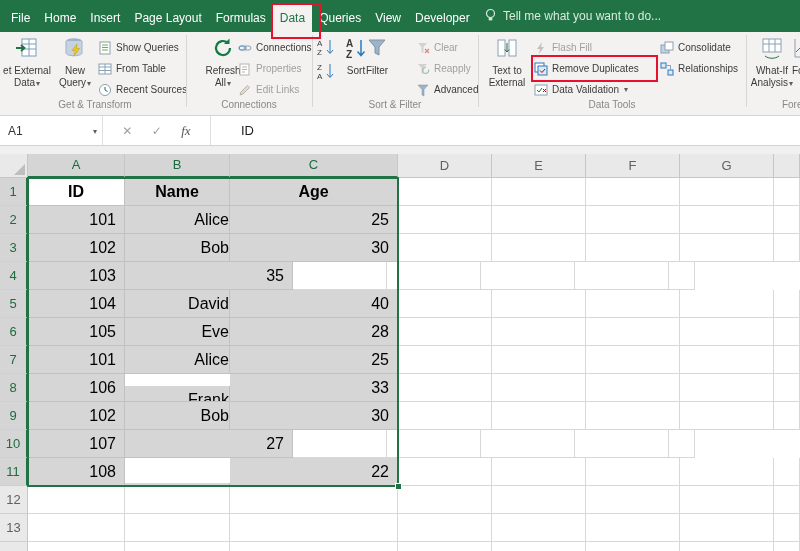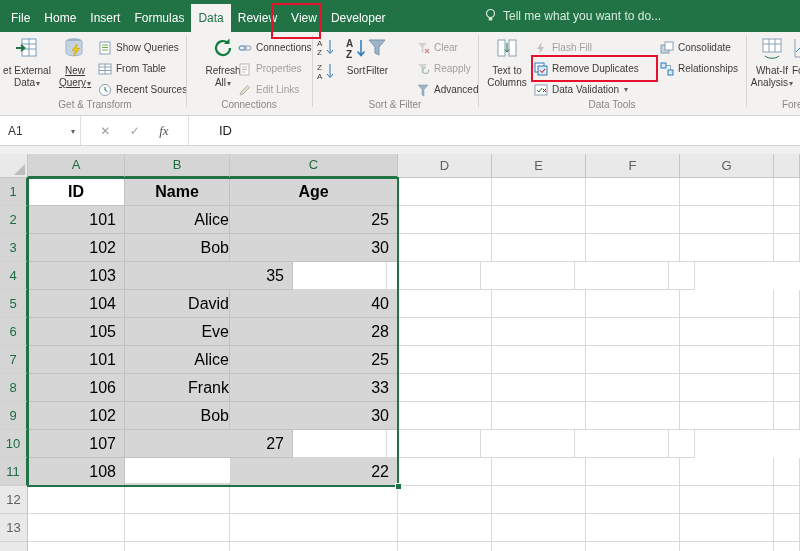--- a/index.html
+++ b/index.html
@@ -24,21 +24,21 @@
   .bigbtn{position:absolute;top:2px;text-align:center;font-size:10px;line-height:12px;color:#3b3a39;cursor:default;}
   .bigbtn .ic{display:block;margin:2px auto 2px;}
   .smallbtn{position:absolute;height:19px;display:flex;align-items:center;gap:4px;font-size:10px;color:#3b3a39;white-space:nowrap;cursor:default;}
   .smallbtn.dis{color:#a19f9d;}
   .smallbtn .ic{display:flex;width:14px;height:14px;}
   .glabel{position:absolute;top:67px;font-size:10px;color:#8a8886;text-align:center;overflow:hidden;}
   .dd{font-size:8px;color:#605e5c;margin-left:1px;}
 
   
   .fbar{position:absolute;left:0;top:116px;width:800px;height:30px;background:#fff;border-bottom:1px solid #d5d2cf;display:flex;align-items:stretch;}
-  .namebox{width:81px;border-right:1px solid #e1dfdd;display:flex;align-items:center;padding-left:8px;font-size:12px;color:#333;position:relative;text-align:center;}
+  .namebox{width:103px;border-right:1px solid #e1dfdd;display:flex;align-items:center;padding-left:8px;font-size:12px;color:#333;position:relative;text-align:center;}
   .namebox .dd{position:absolute;right:5px;top:11px;}
   .fbtns{width:108px;display:flex;align-items:center;justify-content:space-evenly;font-size:12px;color:#a19f9d;border-right:1px solid #e1dfdd;}
   .fbtns .fx{font-style:italic;font-family:"Liberation Serif",serif;color:#555;font-size:13px;}
   .finput{flex:1;display:flex;align-items:center;padding-left:30px;font-size:13px;color:#222;}
 
   
   .sheet{position:absolute;left:0;top:154px;width:800px;height:397px;background:#fff;overflow:hidden;}
   .corner{position:absolute;left:0;top:0;width:28px;height:24px;background:#e9e9e9;border-right:1px solid #c8c6c4;border-bottom:1px solid #c8c6c4;}
   .corner .tri{position:absolute;right:2px;bottom:2px;width:0;height:0;border-left:11px solid transparent;border-bottom:11px solid #c0bebc;}
   .colheads{position:absolute;left:28px;top:0;height:24px;display:flex;}
@@ -59,23 +59,24 @@
 </style>
 </head>
 <body>
 
 <div class="app">
 
   <div class="menubar">
     <div class="mtab">File</div>
     <div class="mtab">Home</div>
     <div class="mtab">Insert</div>
+    <div class="mtab">Page Layout</div>
     <div class="mtab">Formulas</div>
     <div class="mtab active">Data</div>
-    <div class="mtab">Review</div>
+    <div class="mtab">Queries</div>
     <div class="mtab">View</div>
     <div class="mtab">Developer</div>
     <div class="tellme">
       <span class="ic">
         <svg width="13" height="14" viewBox="0 0 13 14">
             <circle cx="6.5" cy="5.5" r="4" fill="none" stroke="#d8eadd" stroke-width="1.2"></circle>
             <rect x="4.7" y="9.8" width="3.6" height="2.6" fill="#d8eadd"></rect>
           </svg>
       </span>
       <span>Tell me what you want to do...</span>
@@ -90,21 +91,21 @@
         <svg width="24" height="24" viewBox="0 0 24 24">
             <rect x="7" y="3" width="14" height="17" fill="#fff" stroke="#7b9cb8"></rect>
             <path d="M7 8h14M7 13h14M14 3v17" stroke="#7b9cb8" fill="none"></path>
             <path d="M1 12h8M6 9l3.5 3L6 15" stroke="#217346" stroke-width="1.8" fill="none"></path>
           </svg>
       </span>
       <span>et External</span><br>
       <span>Data</span><span class="dd">▾</span>
     </div>
 
-    <div class="bigbtn" style="left:54px;width:42px;text-decoration:underline;">
+    <div class="bigbtn" style="left:54px;width:42px;">
       <span class="ic">
         <svg width="24" height="24" viewBox="0 0 24 24">
             <ellipse cx="11" cy="5" rx="8" ry="2.8" fill="#9db3c8"></ellipse>
             <path d="M3 5v12c0 1.6 3.6 2.8 8 2.8s8-1.2 8-2.8V5" fill="#c5d3e0" stroke="#9db3c8"></path>
             <path d="M14 8l-5 6.5h3.2L11 20l5.5-7.5h-3z" fill="#f2c811" stroke="#c29b00" stroke-width="0.5"></path>
           </svg>
       </span>
       <span>New</span><br>
       <span>Query</span><span class="dd">▾</span>
     </div>
@@ -241,21 +242,21 @@
 
     <div class="bigbtn" style="left:482px;width:50px;">
       <span class="ic">
         <svg width="24" height="24" viewBox="0 0 24 24">
             <rect x="3" y="4" width="7" height="16" fill="#fff" stroke="#8aa0b4"></rect>
             <rect x="14" y="4" width="7" height="16" fill="#fff" stroke="#8aa0b4"></rect>
             <path d="M12 7v9M9.8 13.5l2.2 2.5 2.2-2.5" stroke="#217346" fill="none"></path>
           </svg>
       </span>
       <span>Text to</span><br>
-      <span>Columns</span>
+      <span>External</span>
     </div>
     <div class="smallbtn dis" style="left:534px;top:6px;">
       <span class="ic">
           <svg width="14" height="14" viewBox="0 0 14 14">
             <path d="M8 1L3 8h3l-1 5 5-7H7z" fill="#c3c1bf"></path>
           </svg>
         </span>
       <span>Flash Fill</span>
     </div>
     <div class="smallbtn" style="left:534px;top:27px;">
@@ -427,21 +428,21 @@
           <div class="cell sel num" style="width: 168px;">25</div>
           <div class="cell" style="width: 94px;"></div>
           <div class="cell" style="width: 94px;"></div>
           <div class="cell" style="width: 94px;"></div>
           <div class="cell" style="width: 94px;"></div>
           <div class="cell" style="width: 26px;"></div>
         </div>
         <div class="grow">
           <div class="rnum sel">8</div>
           <div class="cell sel num" style="width: 97px;">106</div>
-          <div class="cell sel txt" style="width: 105px;">Frank</div>
+          <div class="cell sel txt" style="width: 105px; margin-top: 12px;">Frank</div>
           <div class="cell sel num" style="width: 168px;">33</div>
           <div class="cell" style="width: 94px;"></div>
           <div class="cell" style="width: 94px;"></div>
           <div class="cell" style="width: 94px;"></div>
           <div class="cell" style="width: 94px;"></div>
           <div class="cell" style="width: 26px;"></div>
         </div>
         <div class="grow">
           <div class="rnum sel">9</div>
           <div class="cell sel num" style="width: 97px;">102</div>

